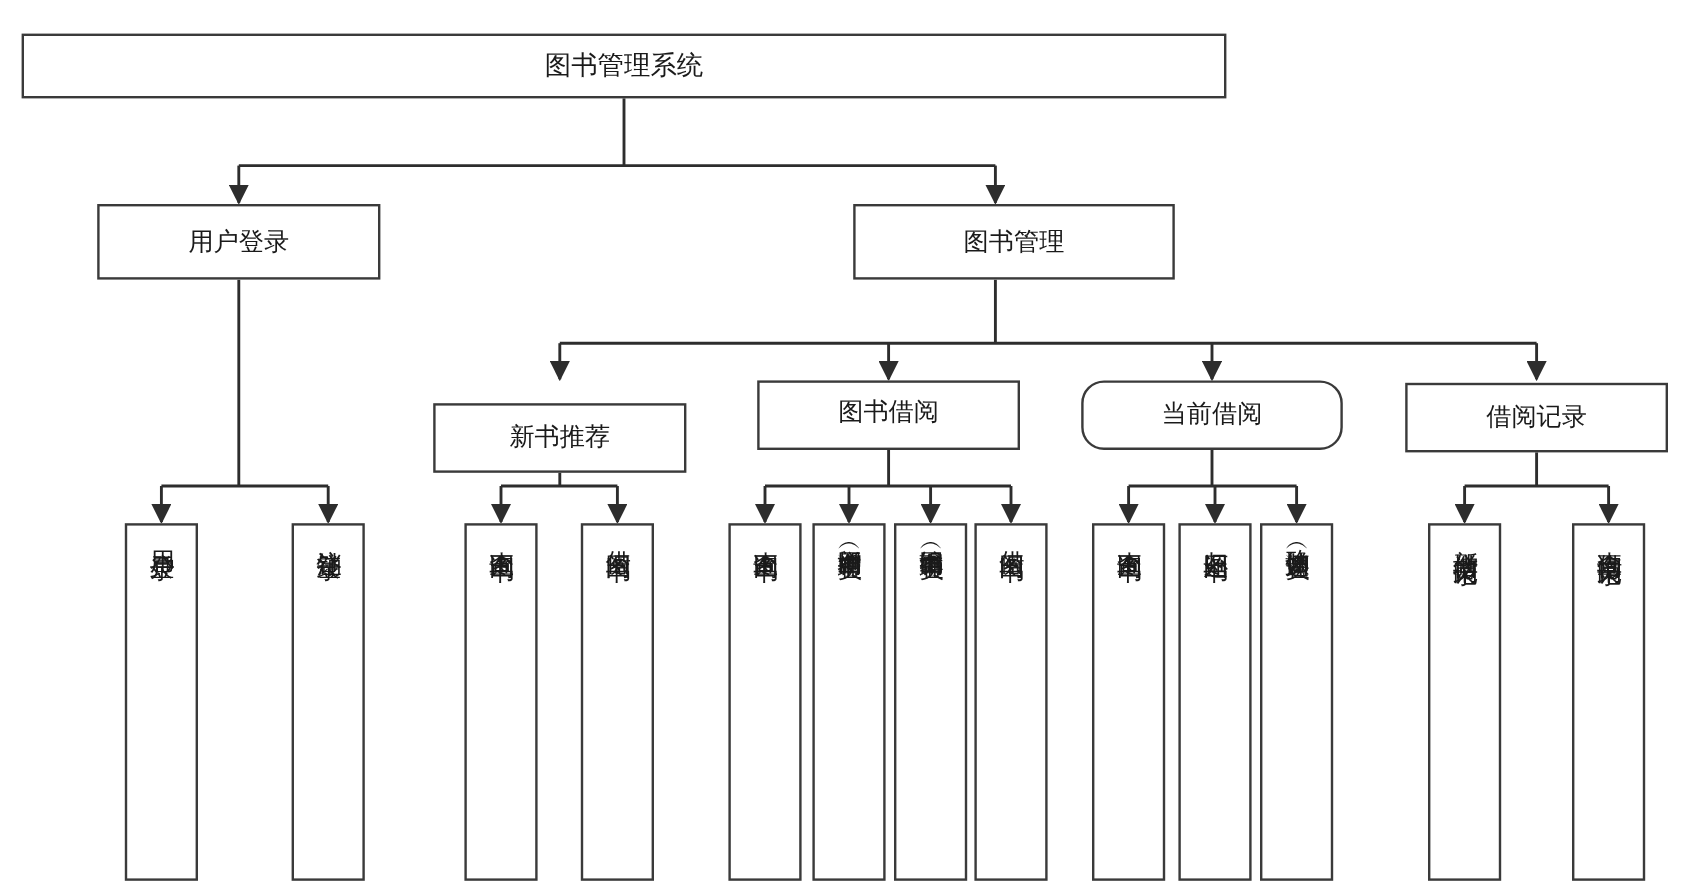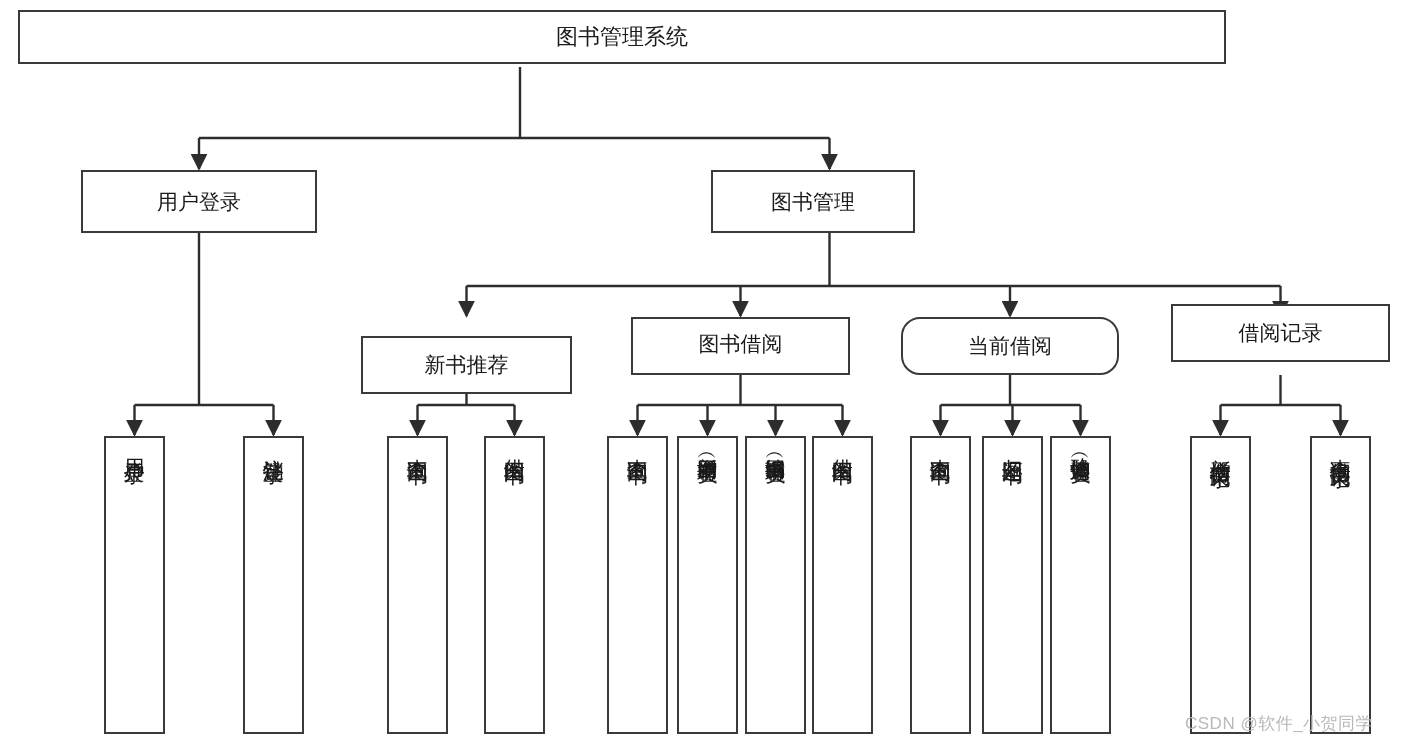--- a/index.html
+++ b/index.html
@@ -111,39 +111,39 @@
         <path d="M 1012.5 405 L 1012.5 435" marker-end="url(#arrow)"></path>
         <path d="M 1080.5 405 L 1080.5 435" marker-end="url(#arrow)"></path>
         <path d="M 1280.5 375 L 1280.5 405"></path>
         <path d="M 1220.5 405 L 1340.5 405"></path>
         <path d="M 1220.5 405 L 1220.5 435" marker-end="url(#arrow)"></path>
         <path d="M 1340.5 405 L 1340.5 435" marker-end="url(#arrow)"></path>
       </g>
   </svg>
 
   <div id="node-layer">
-      <div class="node horiz root" style="left: 18px; top: 10px; width: 1208px; height: 54px; font-family: Liberation Serif, serif;">
+      <div class="node horiz root" style="left: 18px; top: 28px; width: 1004px; height: 54px; font-family: Liberation Serif, serif;">
         <span class="label">图书管理系统</span>
       </div>
       <div class="node horiz" style="left: 81px; top: 170px; width: 236px; height: 63px;">
         <span class="label">用户登录</span>
       </div>
-      <div class="node horiz" style="left: 711px; top: 170px; width: 204px; height: 63px;">
+      <div class="node horiz" style="left: 711px; top: 170px; width: 268px; height: 63px;">
         <span class="label">图书管理</span>
       </div>
       <div class="node horiz" style="left: 361px; top: 317px; width: 211px; height: 58px; margin-top: 19px;">
         <span class="label">新书推荐</span>
       </div>
       <div class="node horiz" style="left: 631px; top: 317px; width: 219px; height: 58px; font-family: Liberation Mono, monospace;">
         <span class="label">图书借阅</span>
       </div>
       <div class="node horiz" style="left: 901px; top: 317px; width: 218px; height: 58px; border-radius: 19px;">
         <span class="label">当前借阅</span>
       </div>
-      <div class="node horiz" style="left: 1171px; top: 304px; width: 219px; height: 58px;">
+      <div class="node horiz" style="left: 1171px; top: 319px; width: 219px; height: 58px;">
         <span class="label">借阅记录</span>
       </div>
       <div class="node vert" style="left: 104px; top: 436px; width: 61px; height: 298px;">
         <span class="label">用户登录</span>
       </div>
       <div class="node vert" style="left: 243px; top: 436px; width: 61px; height: 298px;">
         <span class="label">注销登录</span>
       </div>
       <div class="node vert" style="left: 387px; top: 436px; width: 61px; height: 298px;">
         <span class="label">查询图书</span>
@@ -173,14 +173,13 @@
         <span class="label">确认归还（管理员）</span>
       </div>
       <div class="node vert" style="left: 1190px; top: 436px; width: 61px; height: 298px;">
         <span class="label">新增借阅记录</span>
       </div>
       <div class="node vert" style="left: 1310px; top: 436px; width: 61px; height: 298px;">
         <span class="label">查询借阅记录</span>
       </div>
     </div>
 
-  <div class="watermark">CSDN @软件_小贺同学</div>
 </div>
 
 </body></html>

